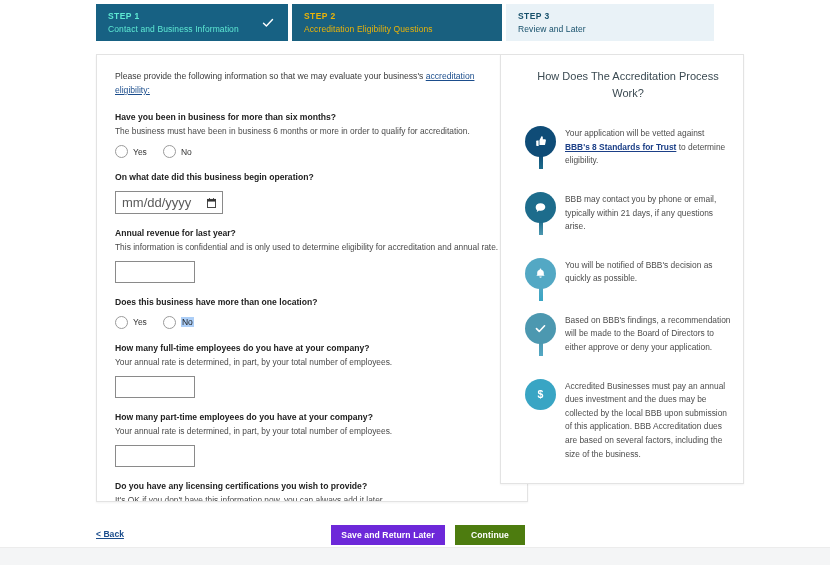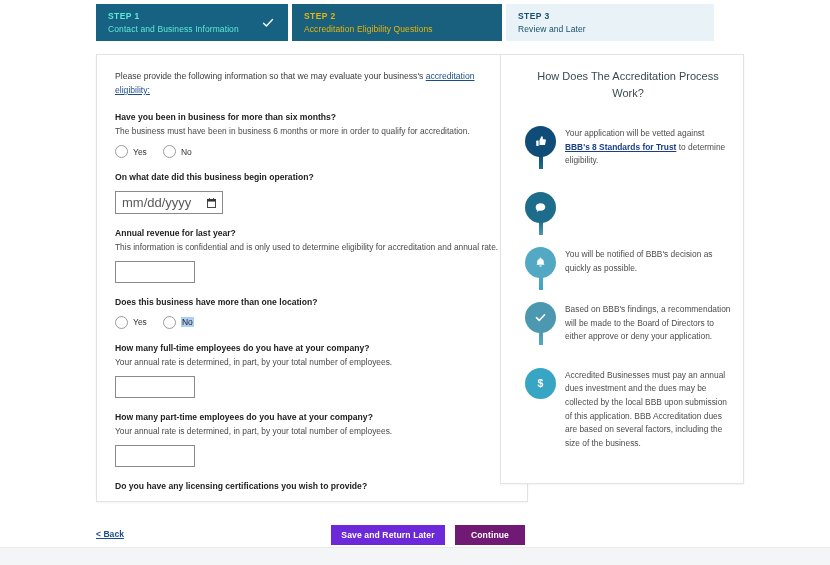--- a/index.html
+++ b/index.html
@@ -255,21 +255,21 @@
     font-size: 8.6px;
     font-weight: bold;
     font-family: "Liberation Sans", sans-serif;
     cursor: pointer;
     display: flex;
     align-items: center;
     justify-content: center;
     letter-spacing: 0.1px;
   }
   .btn-save { left: 235px; width: 114px; background: #6d28d9; }
-  .btn-continue { left: 359px; width: 70px; background: #701a75; }
+  .btn-continue { left: 359px; width: 70px; background: #4d7c0f; }
 </style>
 </head>
 <body>
 
 <div class="stepper">
 
   <div class="step step-1">
     <div class="step-inner">
       <div class="step-kicker">STEP 1</div>
       <div class="step-label">Contact and Business Information</div>
@@ -360,20 +360,21 @@
   </div>
 
   <div class="q-block">
     <div class="q-title">How many part-time employees do you have at your company?</div>
     <div class="q-help">Your annual rate is determined, in part, by your total number of employees.</div>
     <div class="text-input"></div>
   </div>
 
   <div class="q-block">
     <div class="q-title">Do you have any licensing certifications you wish to provide?</div>
+    <div class="q-help">It's OK if you don't have this information now, you can always add it later.</div>
 
   </div>
 
 </div>
 
 <div class="side-card">
 
   <div class="side-title">How Does The Accreditation Process Work?</div>
 
   <div class="timeline">
@@ -395,20 +396,21 @@
 
     <div class="tl-item">
       <div class="tl-icon-wrap">
         <div class="tl-connector" style="background:linear-gradient(#1d6c8c,#4c98b0)"></div>
         <div class="tl-icon" style="background:#1d6c8c">
           <svg viewBox="0 0 20 20" width="15" height="15">
             <path d="M10 4.2c3.6 0 6.4 2.2 6.4 5s-2.8 5-6.4 5a8.6 8.6 0 0 1-2-.23L5 16l.55-2.5C4.2 12.6 3.6 11.4 3.6 9.2c0-2.8 2.8-5 6.4-5z" fill="#fff"></path>
           </svg>
         </div>
       </div>
+      <div class="tl-text">BBB may contact you by phone or email, typically within 21 days, if any questions arise.</div>
     </div>
 
     <div class="tl-item">
       <div class="tl-icon-wrap">
         <div class="tl-connector" style="background:linear-gradient(#53a8c4,#39a5c4)"></div>
         <div class="tl-icon" style="background:#53a8c4">
           <svg viewBox="0 0 20 20" width="15" height="15">
             <path d="M10 3.4a1.1 1.1 0 0 1 1.1 1.1v.4c2 .45 3.3 2.1 3.3 4.1v2.6l1.1 1.5H4.5l1.1-1.5V9c0-2 1.3-3.65 3.3-4.1v-.4A1.1 1.1 0 0 1 10 3.4z" fill="#fff"></path>
             <path d="M8.4 14.1h3.2a1.6 1.6 0 0 1-3.2 0z" fill="#fff"></path>
           </svg>

